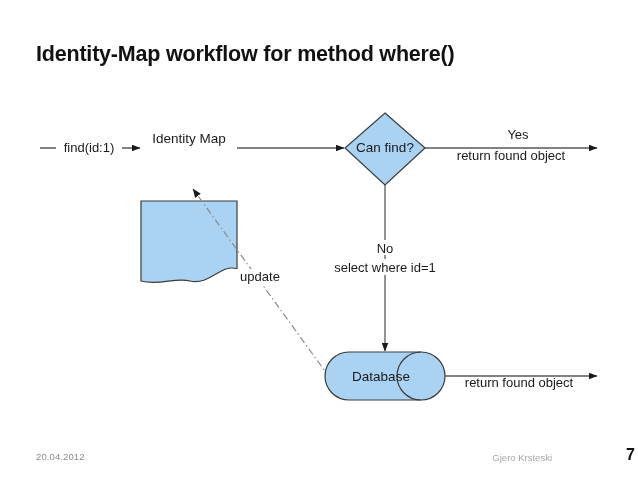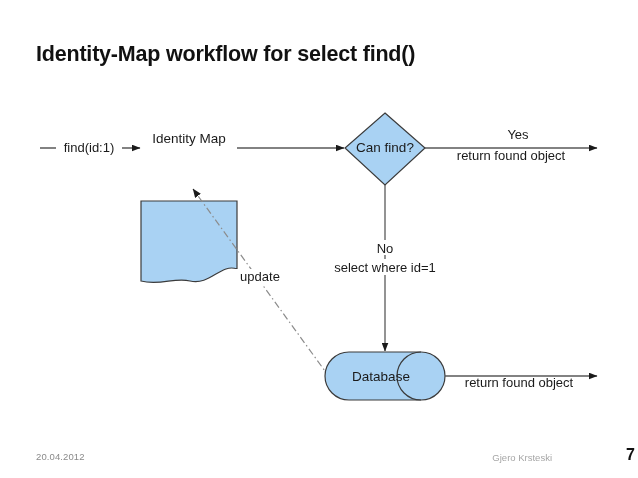--- a/index.html
+++ b/index.html
@@ -85,21 +85,21 @@
     font-family: "Liberation Sans", sans-serif;
     font-size: 13.5px;
     fill: #1a1a1a;
   }
 </style>
 </head>
 <body>
 
 <div id="slide">
 
-  <div id="slide-title">Identity-Map workflow for select find()</div>
+  <div id="slide-title">Identity-Map workflow for method where()</div>
 
   <div id="diagram">
     <svg width="638" height="330" viewBox="0 0 638 330">
       <defs>
         <marker id="arrowhead" markerWidth="9" markerHeight="7" refX="8.5" refY="3.5" orient="auto" markerUnits="userSpaceOnUse">
           <path d="M0,0 L9,3.5 L0,7 z" fill="#1a1a1a"></path>
         </marker>
         <marker id="arrowhead-dash" markerWidth="9" markerHeight="7" refX="8.5" refY="3.5" orient="auto" markerUnits="userSpaceOnUse">
           <path d="M0,0 L9,3.5 L0,7 z" fill="#1a1a1a"></path>
         </marker>

